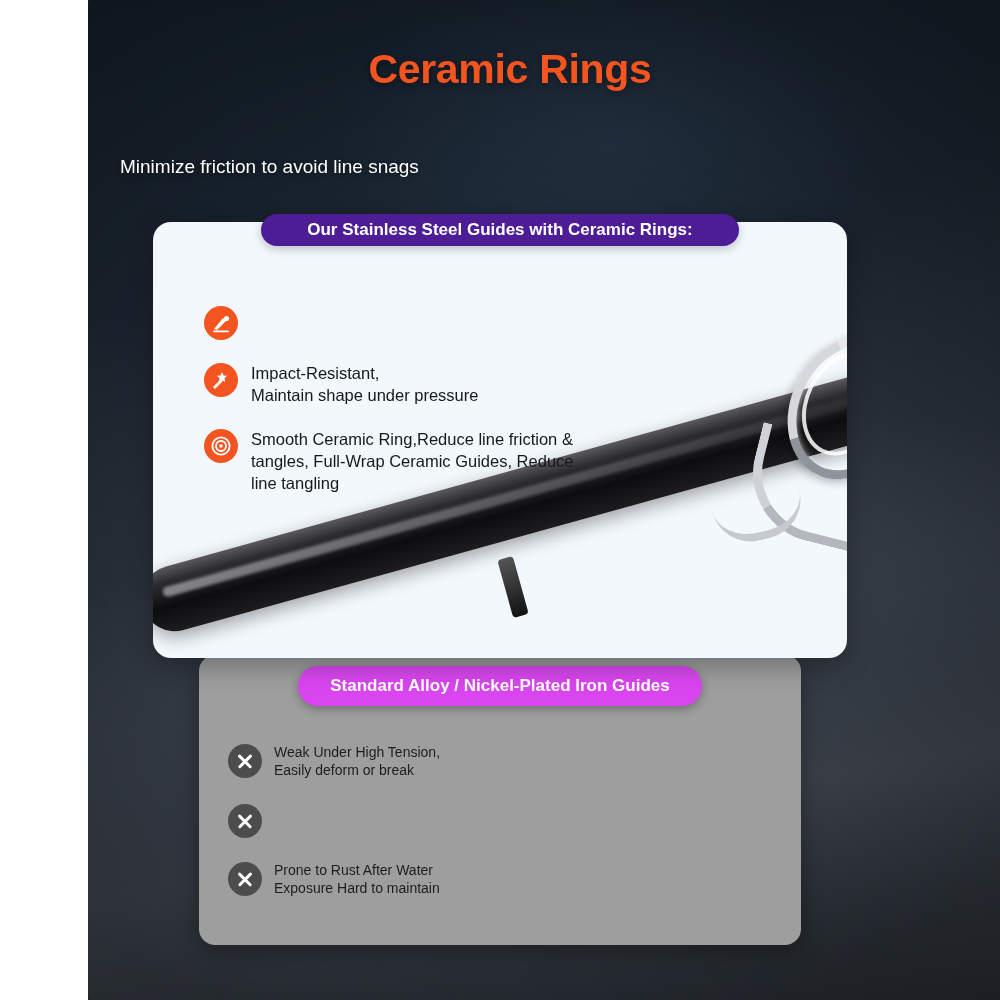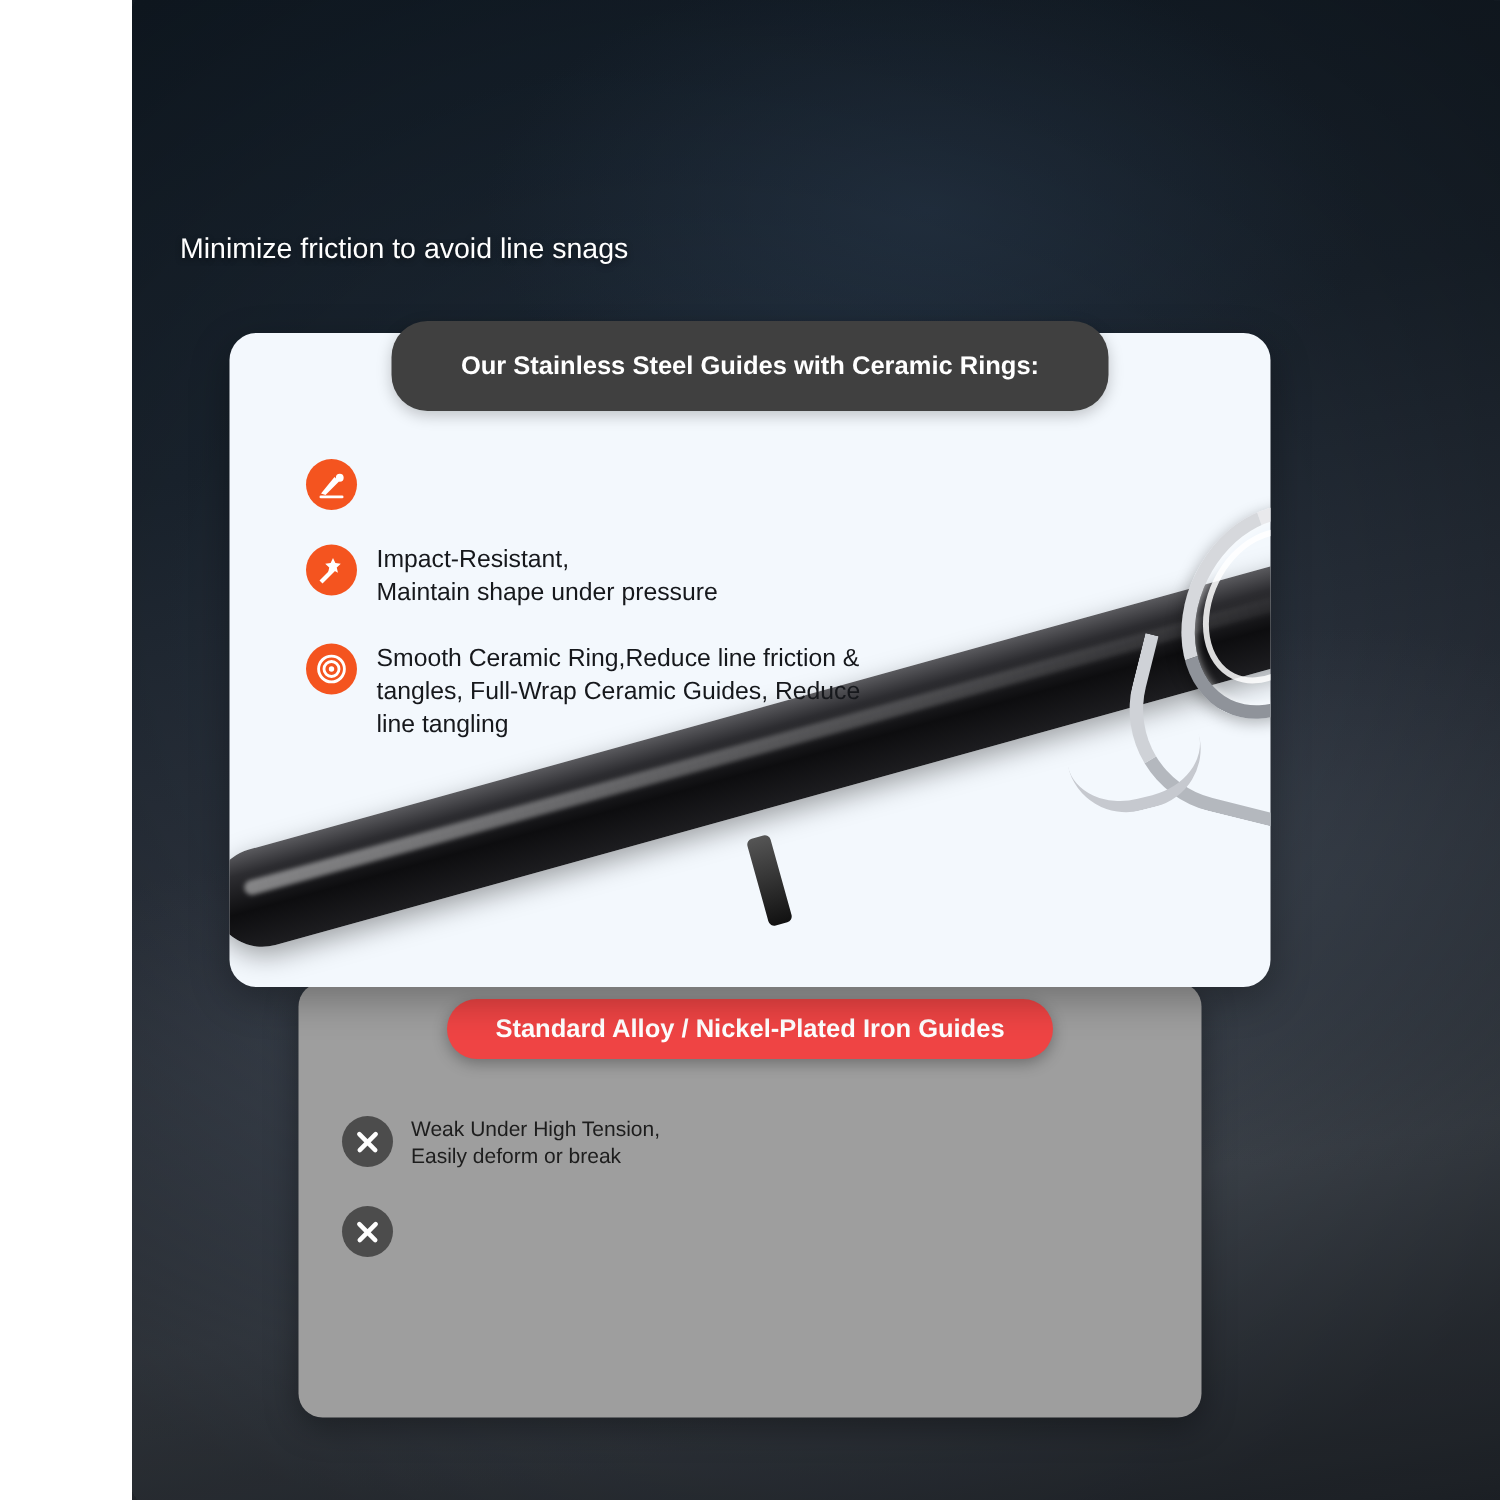--- a/index.html
+++ b/index.html
@@ -100,21 +100,21 @@
     background: #9e9e9e;
     border-radius: 16px;
     box-shadow: 0 6px 22px rgba(0,0,0,0.35);
   }
   .pill-gray {
     position: absolute;
     left: 298px;
     top: 666px;
     width: 404px;
     height: 40px;
-    background: #ef4444;
+    background: #d946ef;
     border-radius: 22px;
     display: flex;
     align-items: center;
     justify-content: center;
     color: #ffffff;
     font-size: 17px;
     font-weight: bold;
     box-shadow: 0 3px 10px rgba(0,0,0,0.3);
   }
 
@@ -254,22 +254,22 @@
     border-bottom: 8px solid #c6c9cf;
     border-radius: 0 0 40px 40px;
     transform: rotate(-14deg);
   }
 
   .pill-orange {
     position: absolute;
     left: 261px;
     top: 214px;
     width: 478px;
-    height: 60px;
-    background: #404040;
+    height: 32px;
+    background: #4c1d95;
     border-radius: 24px;
     display: flex;
     align-items: center;
     justify-content: center;
     color: #ffffff;
     font-size: 17px;
     font-weight: bold;
     box-shadow: 0 3px 10px rgba(0,0,0,0.22);
   }
 
@@ -306,38 +306,44 @@
 <body>
 
 <div class="page">
 
   <div class="bg"></div>
   <div class="bg-vignette"></div>
   <div class="margin-left"></div>
   <div class="margin-bottom"></div>
 
   <div class="headline">
+    <div>Ceramic Rings</div>
   </div>
 
   <div class="subhead">Minimize friction to avoid line snags</div>
 
   <div class="card-gray">
     
   </div>
 
   <div class="pill-gray">Standard Alloy / Nickel-Plated Iron Guides</div>
 
   <div class="cons-list">
     <div class="cons-item">
       <span class="x-icon"></span>
       <span class="cons-text" style="white-space:pre-line">Weak Under High Tension,
 Easily deform or break</span>
     </div>
     <div class="cons-item">
       <span class="x-icon"></span>
+    </div>
+    <div class="cons-item">
+      <span class="x-icon"></span>
+      <span class="cons-text" style="white-space:pre-line">Prone to Rust After Water
+Exposure Hard to maintain</span>
     </div>
   </div>
 
   <div class="card-white">
     <div class="rod-wrap">
       <div class="rod-blank"></div>
       <div class="rod-gloss"></div>
       <div class="rod-joint"></div>
       <div class="guide-foot"></div>
       <div class="guide-foot2"></div>

